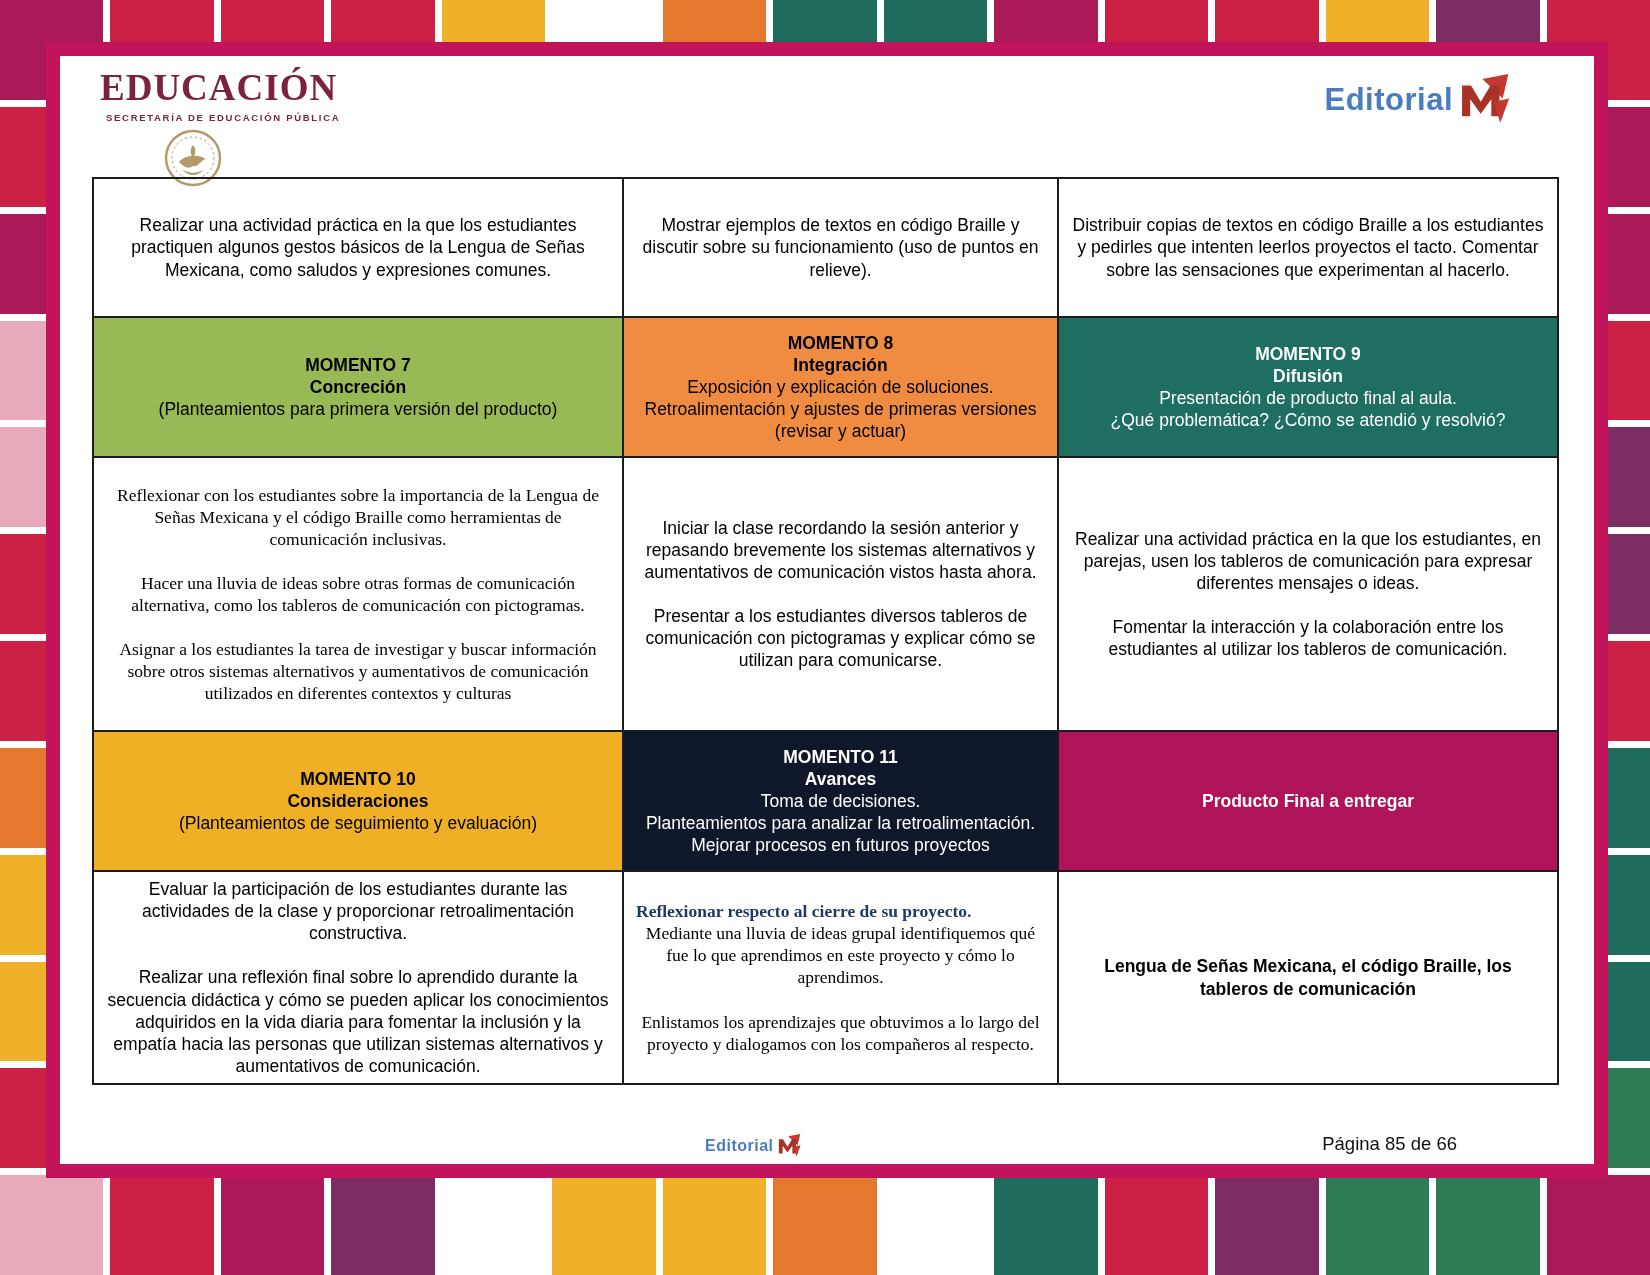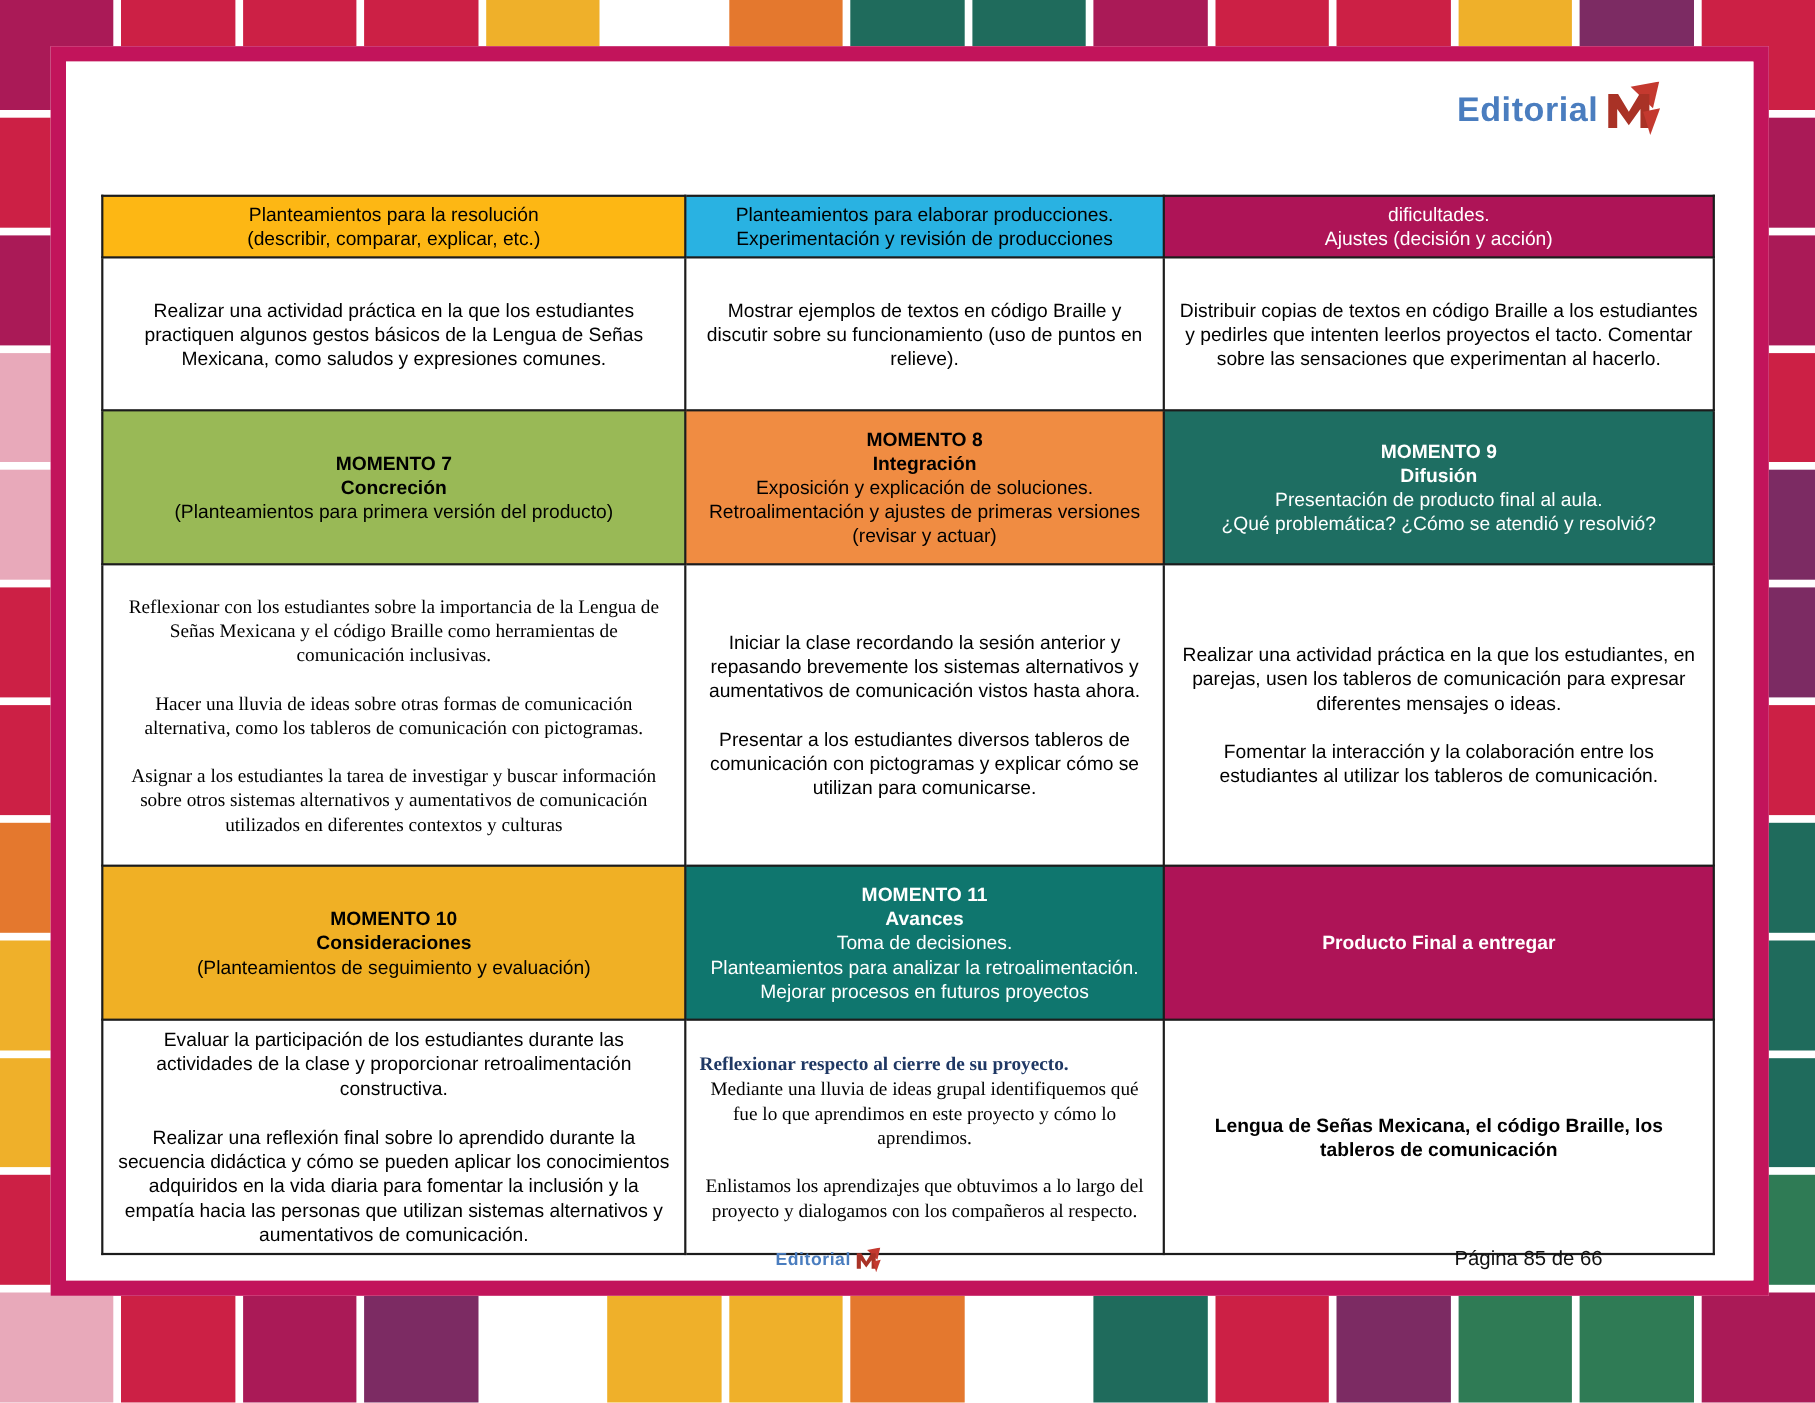--- a/index.html
+++ b/index.html
@@ -46,21 +46,21 @@
   }
   .pre{white-space:pre-line;}
   .left{text-align:left;font-family:Liberation Serif, serif;}
   .bg-yellow{background:#FDB714;}
   .bg-cyan{background:#29B2E2;}
   .bg-magenta{background:#AE1457;color:#ffffff !important;}
   .bg-green{background:#99B956;}
   .bg-orange{background:#F08C42;}
   .bg-teal{background:#1E6E62;color:#ffffff !important;}
   .bg-gold{background:#F0B025;}
-  .bg-blue{background:#0f766e;color:#ffffff !important;}
+  .bg-blue{background:#0f172a;color:#ffffff !important;}
   .momento .t,.momento .s{font-weight:bold;}
   .momento .d{white-space:pre-line;}
   .pf-title{font-weight:bold;}
   .lead{display:block;font-weight:bold;color:#1F3864;text-align:left;}
   .final{
     color:#AE1457;font-weight:bold;font-size:27.5px;line-height:1.28;
     padding:0 22px !important;
   }
 
   
@@ -250,46 +250,49 @@
     <div style="background: rgb(204, 32, 69);"></div>
     <div style="background: rgb(124, 43, 99);"></div>
     <div style="background: rgb(47, 123, 85);"></div>
     <div style="background: rgb(47, 123, 85);"></div>
     <div style="background: rgb(170, 26, 87);"></div>
   </div>
 
 <div class="frame">
   <div class="page">
 
+    <div class="sep">
+      <div class="sep-title">EDUCACIÓN</div>
+      <div class="sep-sub">SECRETARÍA DE EDUCACIÓN PÚBLICA</div>
+      <svg class="sep-seal" viewBox="0 0 58 58">
+        <circle cx="29" cy="29" r="27" fill="none" stroke="#B29B67" stroke-width="2.5"></circle>
+        <circle cx="29" cy="29" r="21" fill="none" stroke="#B29B67" stroke-width="1" stroke-dasharray="2.5 2.5"></circle>
+        <path d="M15 33 C21 25 37 25 43 31 C39 27 35 39 29 37 C24 41 19 37 15 33 Z" fill="#B29B67"></path>
+        <path d="M29 16 C33 21 31 26 29 29 C27 26 25 21 29 16 Z" fill="#B29B67"></path>
+        <path d="M18 40 C24 45 34 45 40 40 C34 48 24 48 18 40 Z" fill="#B29B67"></path>
+      </svg>
+    </div>
 
     <div class="editorial">
       <span class="editorial-name">Editorial</span>
       <svg class="md-mark-lg" viewBox="0 0 64 64">
         <polygon points="30,6 62,0 55,30" fill="#C4392F"></polygon>
         <polygon points="5,52 5,14 16,14 28,34 40,14 51,14 51,52 41,52 41,31 28,49 15,31 15,52" fill="#A93226"></polygon>
         <polygon points="44,34 63,30 52,60" fill="#C4392F"></polygon>
       </svg>
     </div>
 
     <table class="plan">
       <colgroup>
           <col style="width:530px">
           <col style="width:435px">
           <col style="width:500px">
         </colgroup>
 
       <tbody>
-          <tr style="height:47px">
-        <td class="bg-yellow pre">Planteamientos para la resolución
-(describir, comparar, explicar, etc.)</td>
-        <td class="bg-cyan pre">Planteamientos para elaborar producciones.
-Experimentación y revisión de producciones</td>
-        <td class="bg-magenta pre">dificultades.
-Ajustes (decisión y acción)</td>
-      </tr>
 
       <tr style="height:139px">
         <td class="pre">Realizar una actividad práctica en la que los estudiantes practiquen algunos gestos básicos de la Lengua de Señas Mexicana, como saludos y expresiones comunes.</td>
         <td class="pre">Mostrar ejemplos de textos en código Braille y discutir sobre su funcionamiento (uso de puntos en relieve).</td>
         <td class="pre">Distribuir copias de textos en código Braille a los estudiantes y pedirles que intenten leerlos proyectos el tacto. Comentar sobre las sensaciones que experimentan al hacerlo.</td>
       </tr>
 
       <tr style="height:140px">
         <td class="bg-green momento">
           <div class="t">MOMENTO 7</div>

